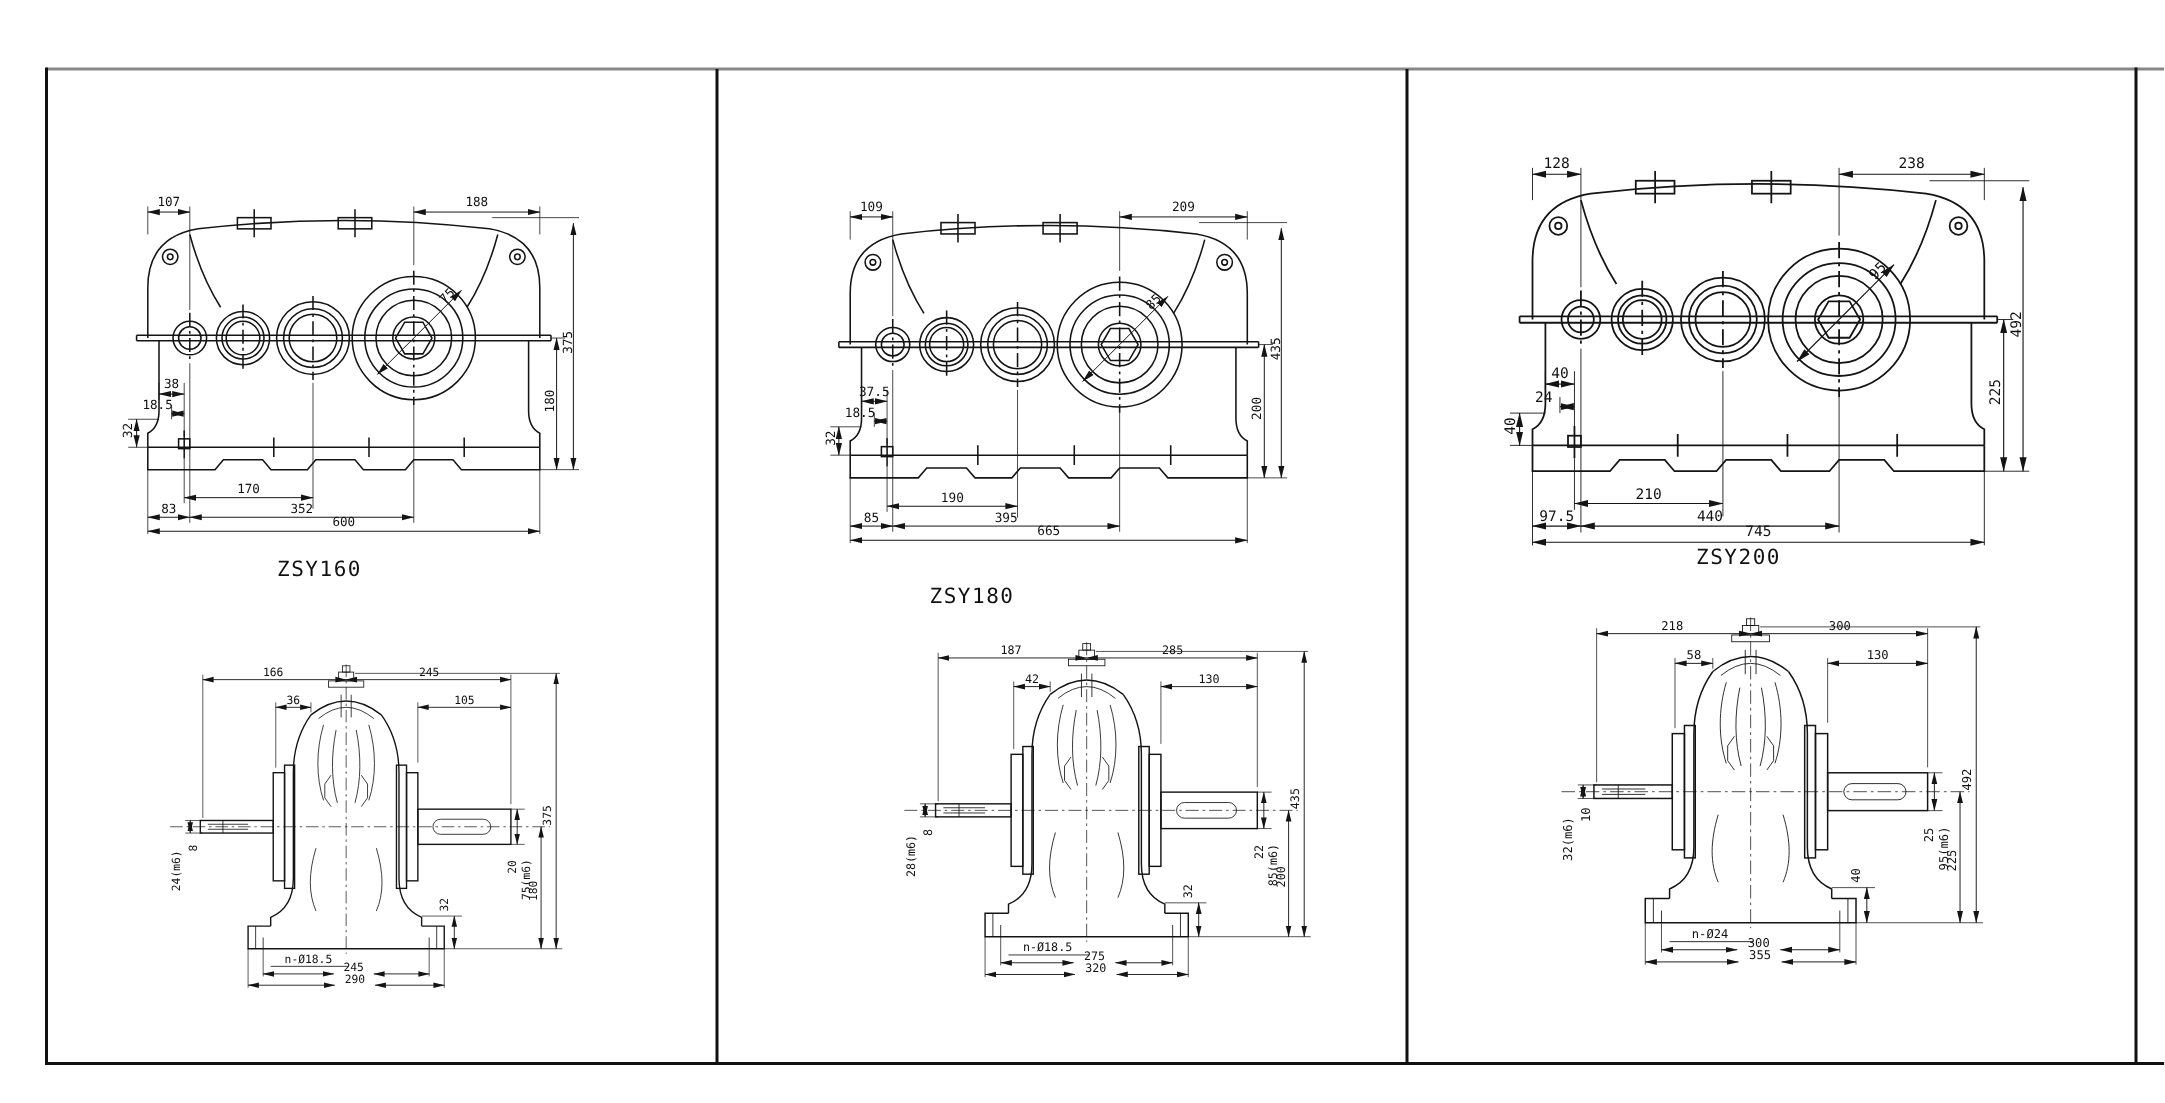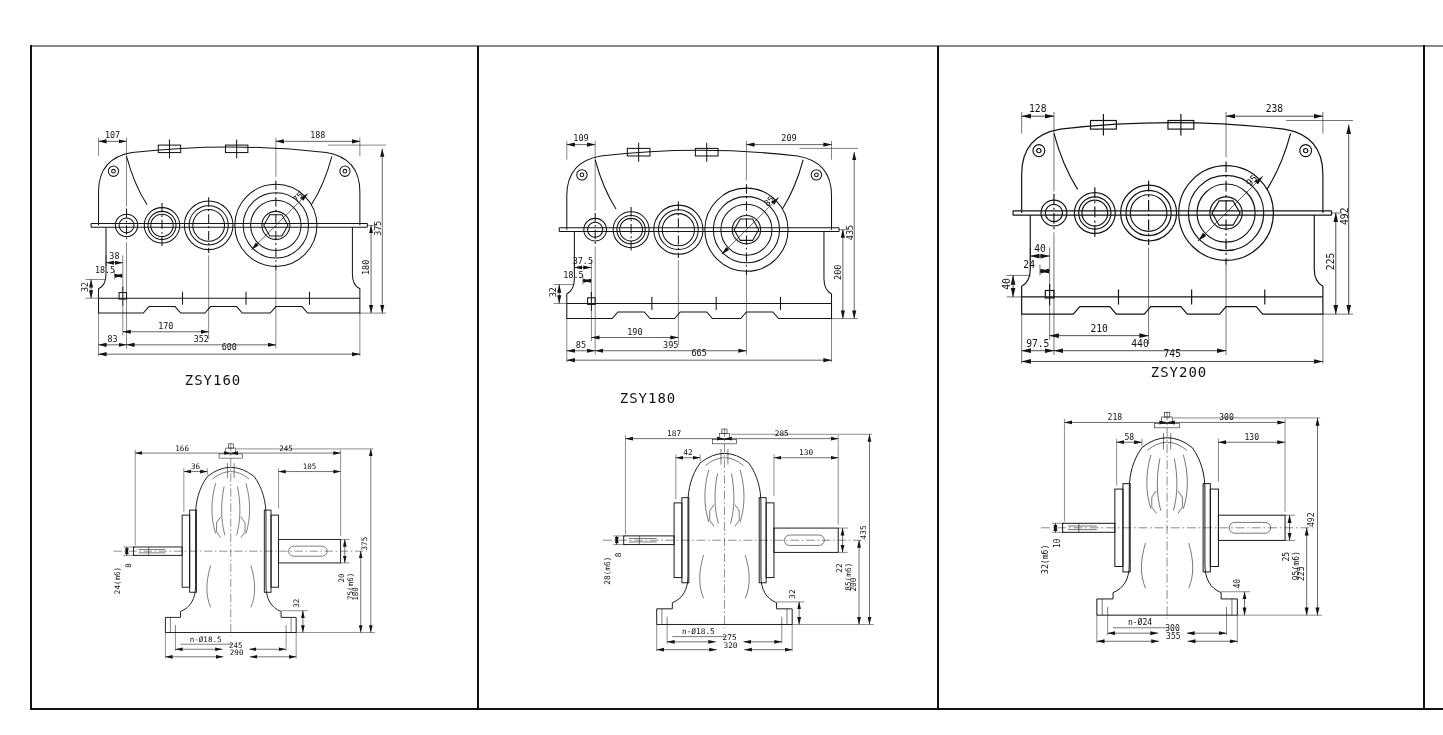--- a/index.html
+++ b/index.html
@@ -13,21 +13,21 @@
   .view{position:absolute}
   .view svg{width:100%;height:100%;display:block}
   #p0 .front{left:47px;top:69px;width:308px;height:245px}
   #p0 .side {left:74px;top:392px;width:270px;height:223px}
   #p0 .model{left:102px;top:326px;width:160px}
   #p1 .front{left:68px;top:72px;width:312px;height:248px}
   #p1 .side {left:116px;top:377px;width:280px;height:231px}
   #p1 .model{left:90px;top:344px;width:160px}
   #p2 .front{left:60px;top:40px;width:355px;height:282px}
   #p2 .side {left:94px;top:360px;width:290px;height:240px}
-  #p2 .model{left:161px;top:318px;width:160px}
+  #p2 .model{left:141px;top:318px;width:160px}
   .model{position:absolute;font-size:14px;letter-spacing:1px;text-align:center;white-space:nowrap}
   
   .ol, .ol path, .ol circle, .ol rect, .ol polygon{fill:none;stroke:#141414;stroke-width:1.1}
   .th{fill:none;stroke:#141414;stroke-width:0.65}
   .cl{fill:none;stroke:#141414;stroke-width:0.55;stroke-dasharray:10 3 2 3}
   .ext{fill:none;stroke:#141414;stroke-width:0.55}
   .dim{fill:none;stroke:#141414;stroke-width:0.7;marker-start:url(#arr);marker-end:url(#arr)}
   text{font-family:"DejaVu Sans Mono","Liberation Mono",monospace;font-size:9px;fill:#111;text-anchor:middle}
 </style>
 </head>

